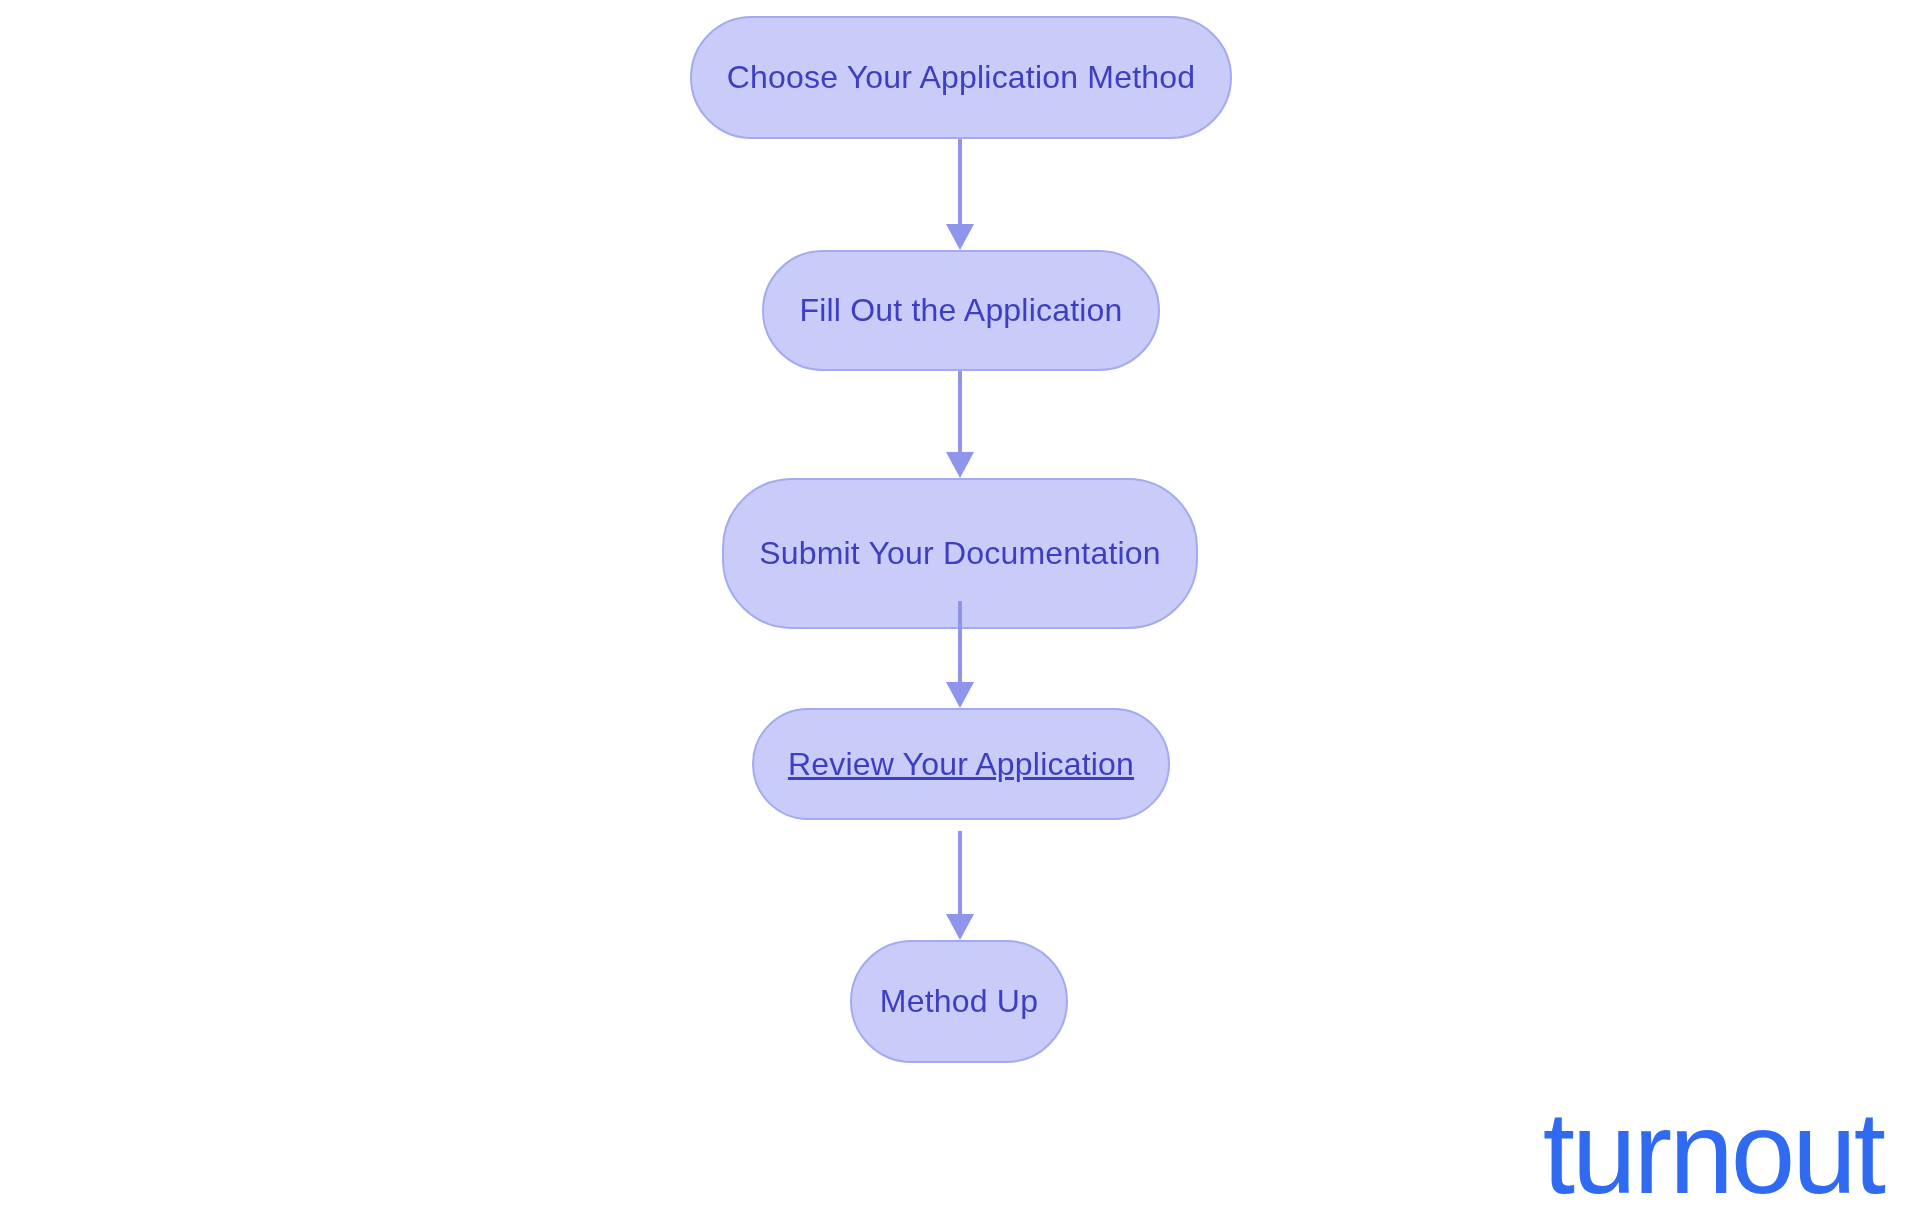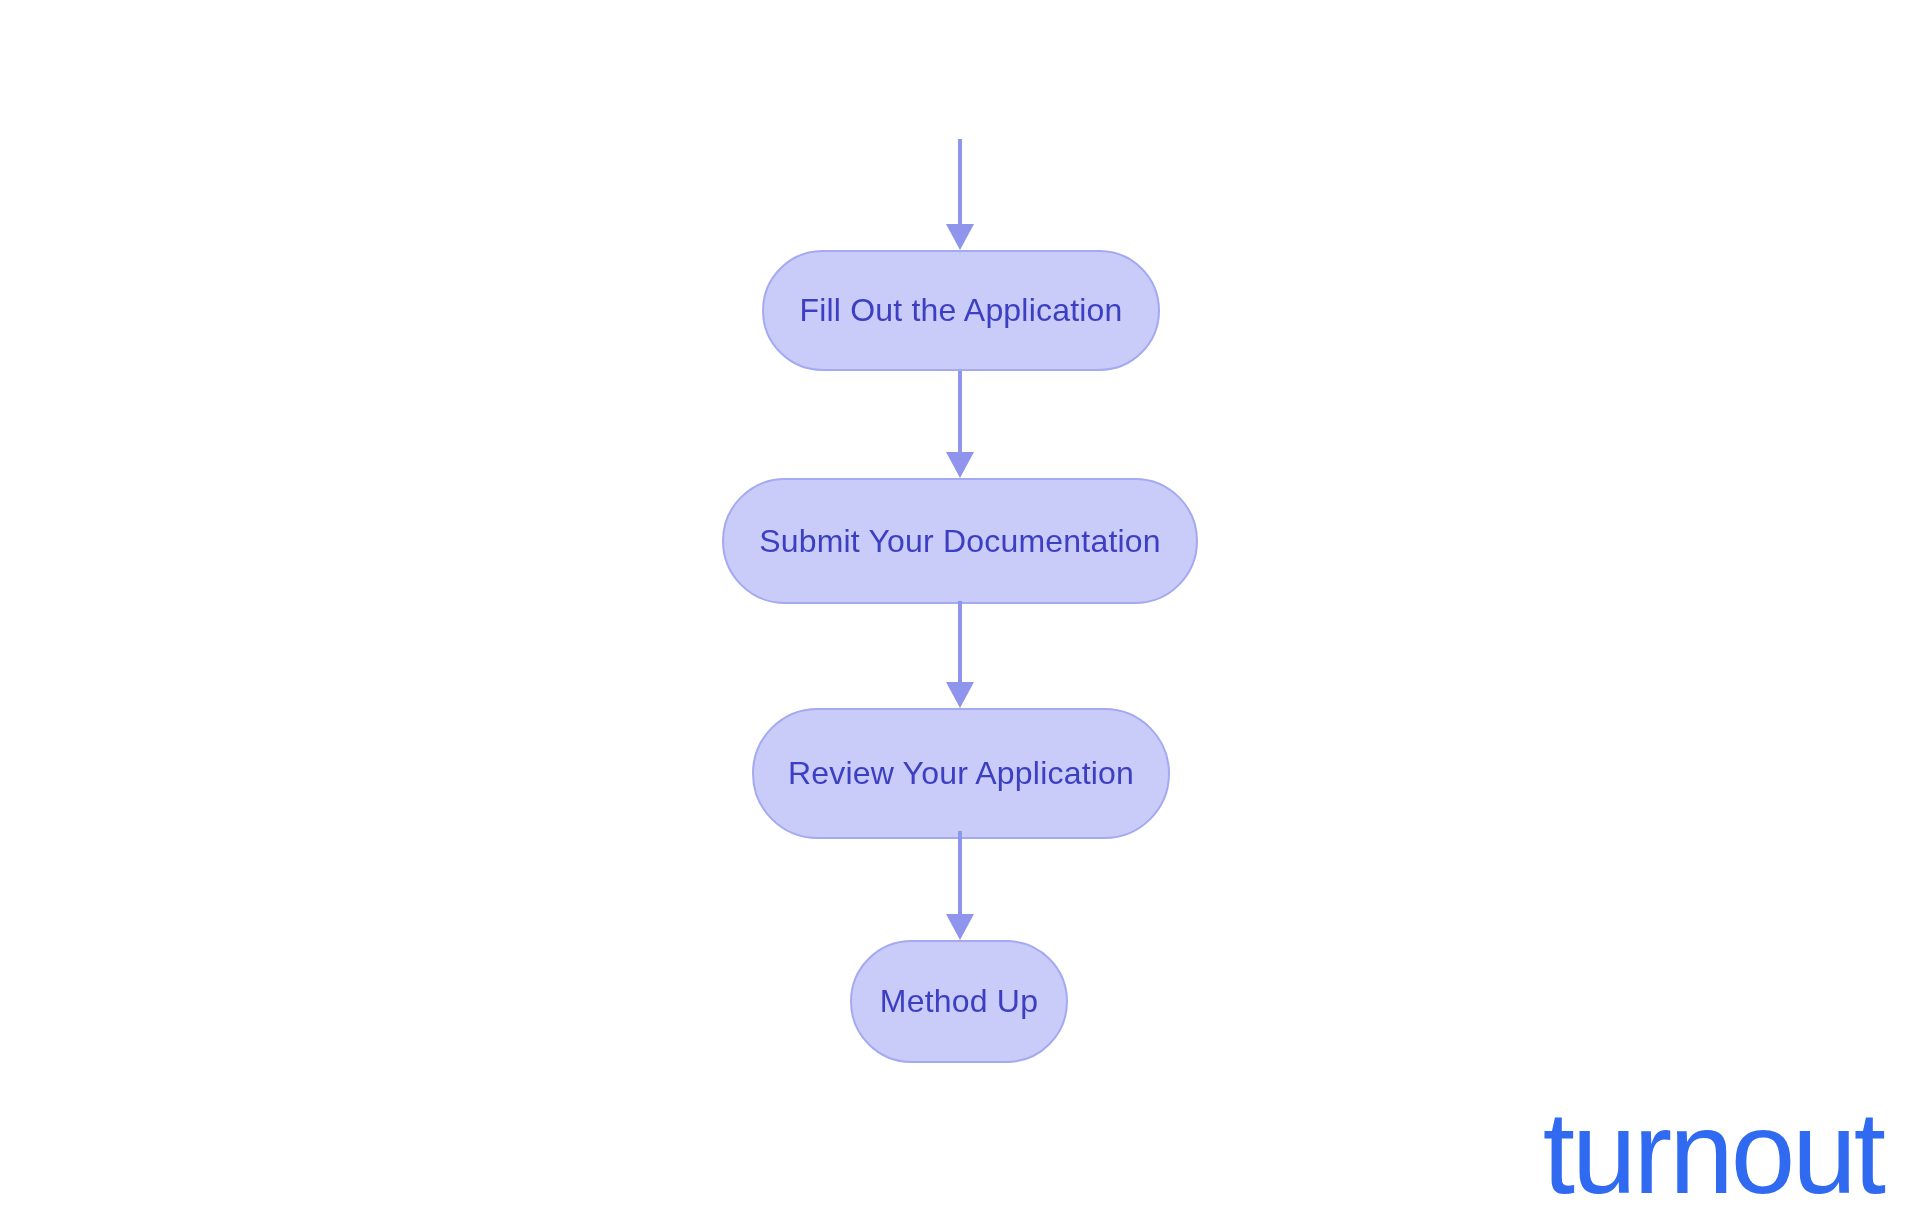--- a/index.html
+++ b/index.html
@@ -27,22 +27,22 @@
     display: flex;
     align-items: center;
     justify-content: center;
     color: var(--node-text, #3c3fc2);
     font-size: 32px;
     letter-spacing: 0.2px;
     white-space: nowrap;
   }
   .node-1 { left: 690px; top: 16px;  width: 542px; height: 123px; }
   .node-2 { left: 762px; top: 250px; width: 398px; height: 121px; text-align: center; }
-  .node-3 { left: 722px; top: 478px; width: 476px; height: 126px; }
-  .node-4 { left: 752px; top: 708px; width: 418px; height: 131px; }
+  .node-3 { left: 722px; top: 478px; width: 476px; height: 151px; }
+  .node-4 { left: 752px; top: 708px; width: 418px; height: 112px; text-decoration: underline; }
   .node-5 { left: 850px; top: 940px; width: 218px; height: 123px; }
 
   .arrow { position: absolute; width: 28px; left: 946px; }
   .arrow-1 { top: 139px; height: 111px; }
   .arrow-2 { top: 371px; height: 107px; }
   .arrow-3 { top: 601px; height: 107px; }
   .arrow-4 { top: 831px; height: 109px; }
   .arrow .line {
     position: absolute;
     left: 12px; top: 0; bottom: 24px;
@@ -67,20 +67,23 @@
     font-weight: 400;
     letter-spacing: -3px;
     line-height: 1;
   }
 </style>
 </head>
 <body>
 
 <div class="canvas">
 
+  <div class="node node-1">
+    <span>Choose Your Application Method</span>
+  </div>
 
   <div class="arrow arrow-1">
     <div class="line"></div>
     <div class="head"></div>
   </div>
 
   <div class="node node-2">
     <span>Fill Out the Application</span>
   </div>
 

